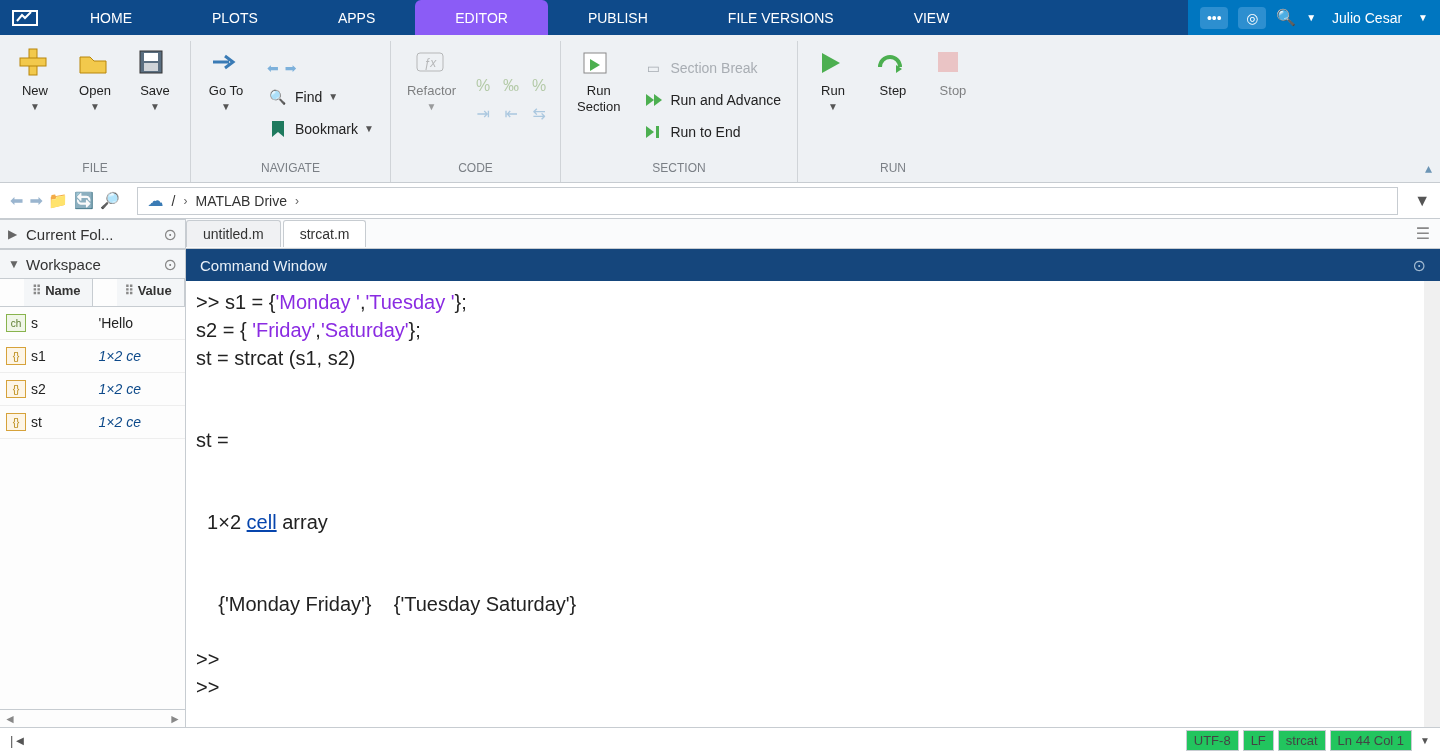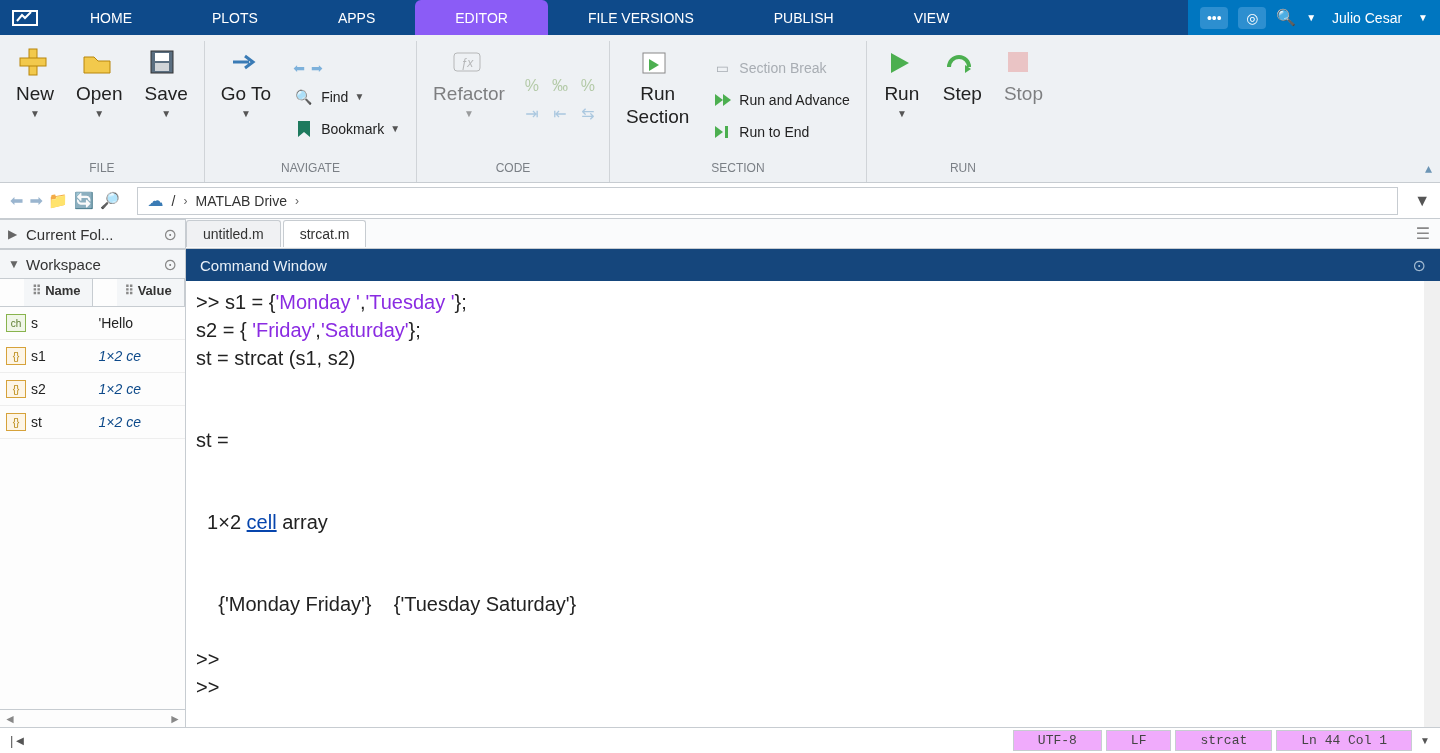--- a/index.html
+++ b/index.html
@@ -15,21 +15,21 @@
 .topbar .right .iconbtn { width: 28px; height: 22px; background: #2d8fd0; border-radius: 4px; display: flex; align-items: center; justify-content: center; color: #fff; font-size: 14px; }
 .topbar .right .user { color: #fff; font-size: 14px; padding: 0 6px; }
 .topbar .right .dd { color: #fff; font-size: 10px; }
 
 
 .toolstrip { height: 148px; background: #eef1f4; border-bottom: 1px solid #c7ccd1; display: flex; position: relative; padding-top: 6px; }
 .ts-group { border-right: 1px solid #d0d4d8; display: flex; flex-direction: column; padding: 0 10px 4px 10px; }
 .ts-buttons { display: flex; gap: 10px; flex: 1; }
 .ts-vert { display: flex; flex-direction: column; align-items: center; justify-content: flex-start; gap: 2px; padding: 2px 6px; cursor: pointer; }
 .ts-vert .iconbox { width: 38px; height: 38px; display: flex; align-items: center; justify-content: flex-start; }
-.ts-label { font-size: 19px; color: #222; text-align: center; line-height: 1.2; }
+.ts-label { font-size: 13px; color: #222; text-align: center; line-height: 1.2; }
 .ts-dd { font-size: 10px; color: #555; }
 .ts-glabel { text-align: center; font-size: 12px; color: #7a7f85; padding: 3px 0; }
 .ts-small-row { display: flex; align-items: center; gap: 6px; padding: 3px 6px; cursor: pointer; font-size: 14px; color: #222; }
 .ts-small-row.disabled { color: #a8adb3; }
 .ts-icon-sm { width: 22px; height: 22px; display: flex; align-items: center; justify-content: center; }
 .ts-collapse { position: absolute; right: 8px; bottom: 6px; color: #6c95b5; font-size: 14px; }
 
 
 .addressbar { height: 36px; background: #fff; border-bottom: 1px solid #c7ccd1; display: flex; align-items: center; }
 .addr-left { display: flex; align-items: center; gap: 6px; padding: 0 10px; }
@@ -71,40 +71,40 @@
 
 .cmdwin-body { flex: 1; background: #fff; padding: 8px 10px; font-family: 'Consolas', 'Courier New', monospace; font-size: 20px; color: #222; overflow: auto; line-height: 1.35; white-space: pre; position: relative; }
 .cmdwin-scroll { position: absolute; right: 0; top: 0; bottom: 0; width: 16px; background: #f0f0f0; }
 .str { color: #8a2be2; }
 .link { color: #0645ad; text-decoration: underline; }
 
 
 .statusbar { height: 26px; background: #fff; border-top: 1px solid #c7ccd1; display: flex; align-items: center; font-size: 13px; color: #444; }
 .statusbar .s-left { padding: 0 10px; color: #555; }
 .statusbar .s-right { margin-left: auto; display: flex; align-items: center; gap: 4px; padding: 0 6px; }
-.statusbar .chip { border: 1px solid #c7ccd1; padding: 2px 24px; background: #f0abfc; font-family: Liberation Mono, monospace; }
+.statusbar .chip { border: 1px solid #c7ccd1; padding: 2px 7px; background: #22c55e; }
 .statusbar .dd2 { color: #555; font-size: 10px; padding: 0 4px; }
 </style>
 </head>
 <body>
 
 <div class="topbar">
   <div class="app-icon">
     <svg width="28" height="22" viewBox="0 0 28 22">
         <rect x="2" y="4" width="24" height="14" fill="none" stroke="#fff" stroke-width="2"></rect>
         <path d="M6 14 L11 8 L14 11 L20 5" stroke="#fff" stroke-width="2" fill="none"></path>
       </svg>
   </div>
   <div class="tabs">
     <div class="tab">HOME</div>
     <div class="tab">PLOTS</div>
     <div class="tab">APPS</div>
     <div class="tab active">EDITOR</div>
+    <div class="tab">PUBLISH</div>
     <div class="tab">FILE VERSIONS</div>
-    <div class="tab">PUBLISH</div>
     <div class="tab">VIEW</div>
   </div>
   <div class="right">
     <div class="iconbtn">•••</div>
     <div class="iconbtn">◎</div>
     <div style="color:#fff;font-size:16px;">🔍</div>
     <div class="dd">▼</div>
     <div class="user">Julio Cesar</div>
     <div class="dd">▼</div>
   </div>

